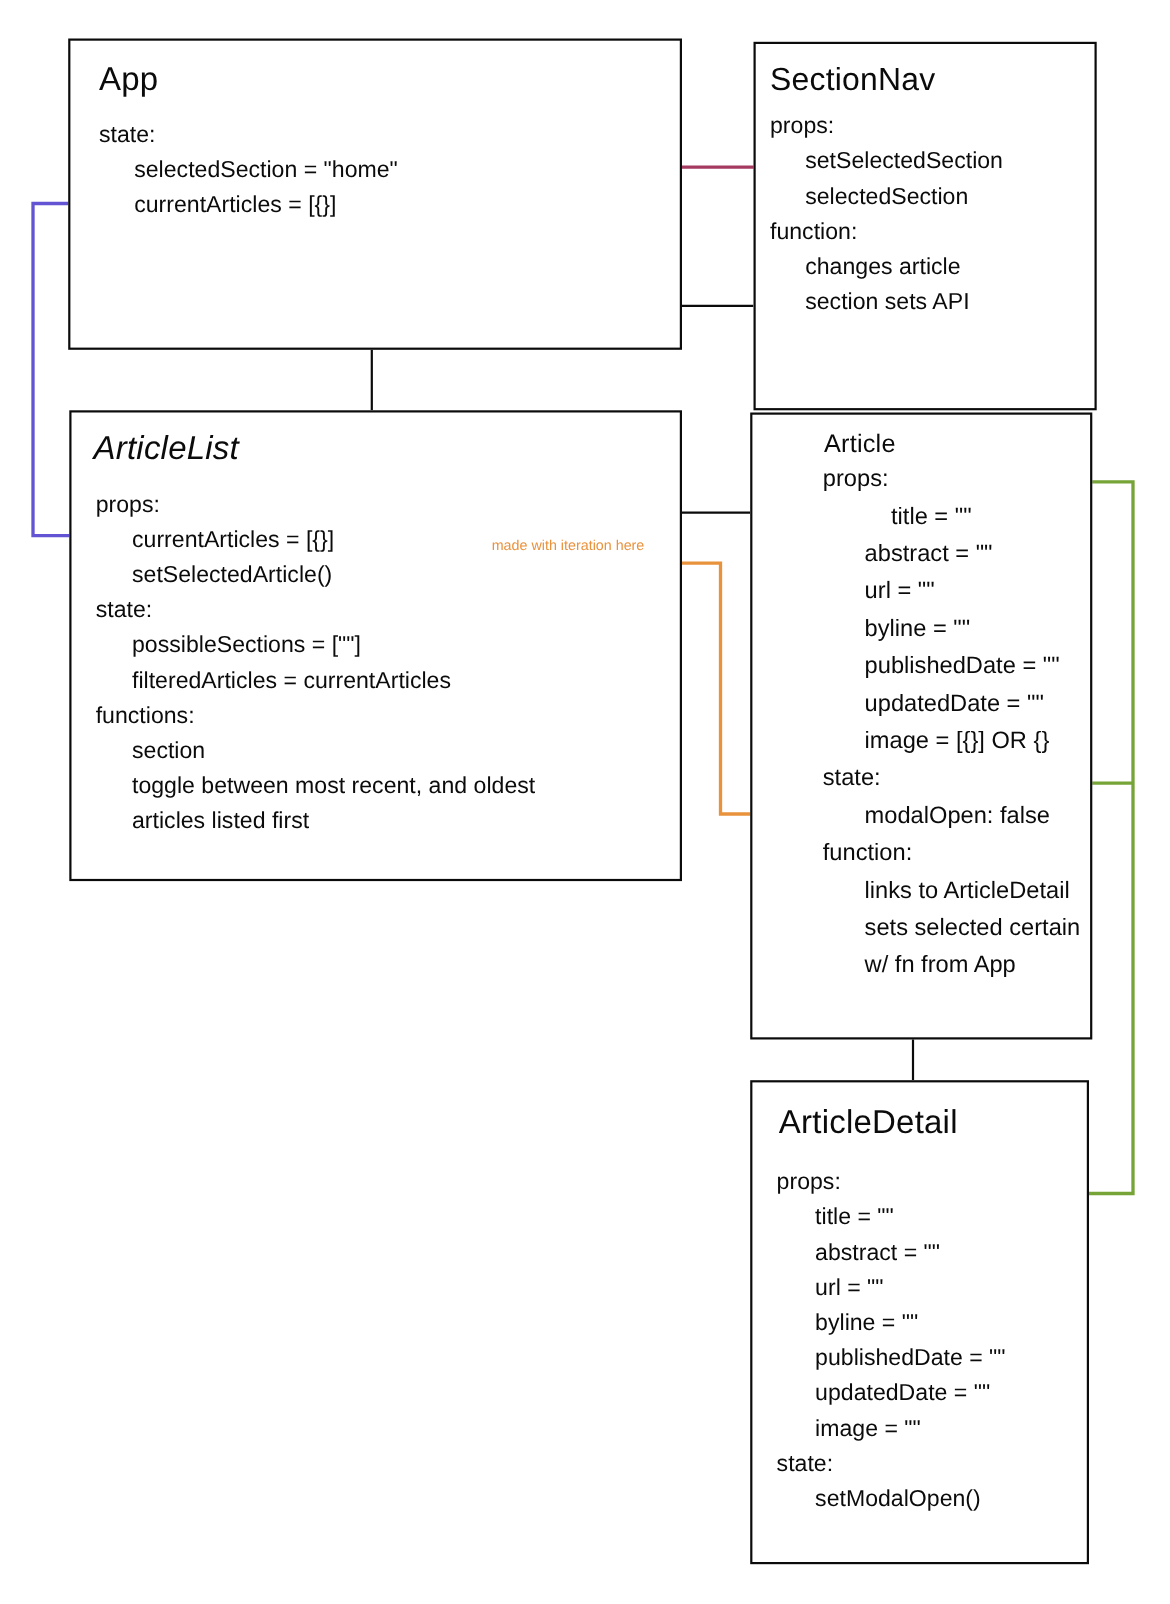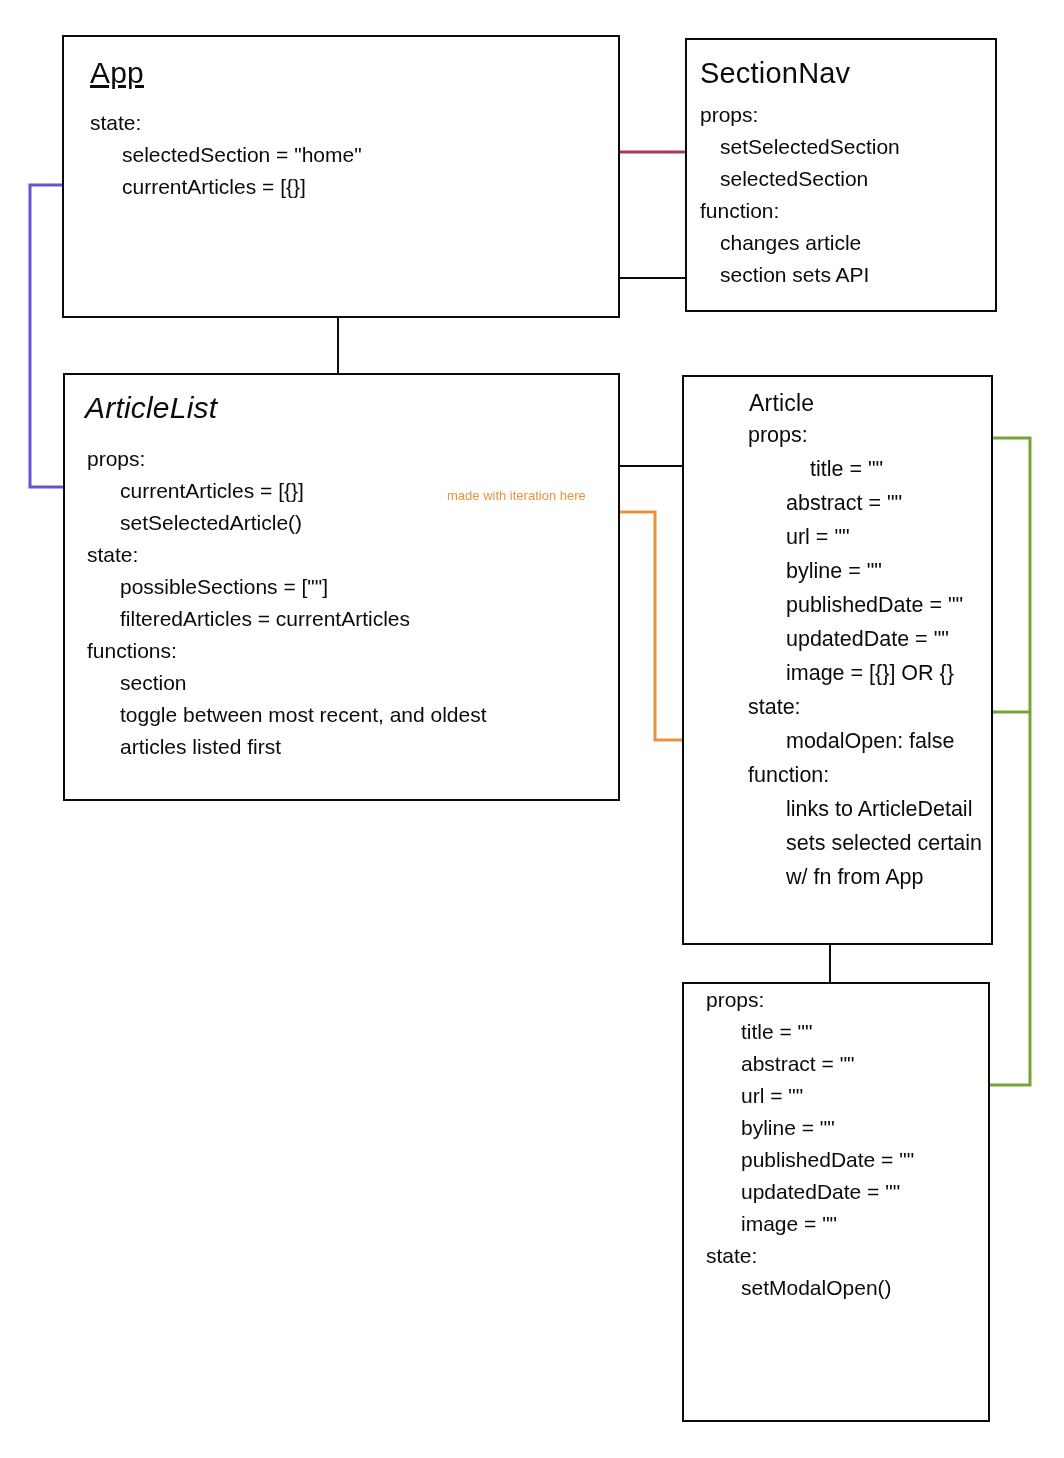--- a/index.html
+++ b/index.html
@@ -32,28 +32,28 @@
   .box-title.sm {
     font-size: 23px;
     line-height: 30px;
   }
   .bline {
     font-size: 21px;
     white-space: pre;
   }
   
   .app    { left: 62px;  top: 35px;  width: 558px; height: 283px; }
-  .app .box-title { margin: 18px 0 16px 26px; text-decoration: underline; }
+  .app .box-title { margin: 18px 0 16px 26px; }
   .app .bline { line-height: 32px; padding-left: 26px; }
   .app .i1 { padding-left: 58px; }
   
-  .sectionnav { left: 685px; top: 38px; width: 312px; height: 274px; }
+  .sectionnav { left: 685px; top: 38px; width: 312px; height: 335px; }
   .sectionnav .box-title { font-size: 29px; margin: 15px 0 8px 13px; }
   .sectionnav .bline { line-height: 32px; padding-left: 13px; }
-  .sectionnav .i1 { padding-left: 33px; }
+  .sectionnav .i1 { padding-left: 45px; }
   
   .articlelist { left: 63px; top: 373px; width: 557px; height: 428px; }
   .articlelist .box-title { margin: 15px 0 17px 20px; font-style: italic; }
   .articlelist .bline { line-height: 32px; padding-left: 22px; }
   .articlelist .i1 { padding-left: 55px; }
   
   .article { left: 682px; top: 375px; width: 311px; height: 570px; padding-left: 44px; }
   .article .box-title { margin: 11px 0 0 21px; }
   .article .bline { font-size: 21.5px; line-height: 34px; padding-left: 20px; }
   .article .i1 { padding-left: 58px; }
@@ -161,20 +161,21 @@
     <div class="bline i1">image = [{}] OR {}</div>
     <div class="bline i0">state:</div>
     <div class="bline i1">modalOpen: false</div>
     <div class="bline i0">function:</div>
     <div class="bline i1">links to ArticleDetail</div>
     <div class="bline i1">sets selected certain</div>
     <div class="bline i1">w/ fn from App</div>
   </div>
 
   <div class="box articledetail">
+    <div class="box-title">ArticleDetail</div>
     <div class="bline i0">props:</div>
     <div class="bline i1">title = ""</div>
     <div class="bline i1">abstract = ""</div>
     <div class="bline i1">url = ""</div>
     <div class="bline i1">byline = ""</div>
     <div class="bline i1">publishedDate = ""</div>
     <div class="bline i1">updatedDate = ""</div>
     <div class="bline i1">image = ""</div>
     <div class="bline i0">state:</div>
     <div class="bline i1">setModalOpen()</div>

